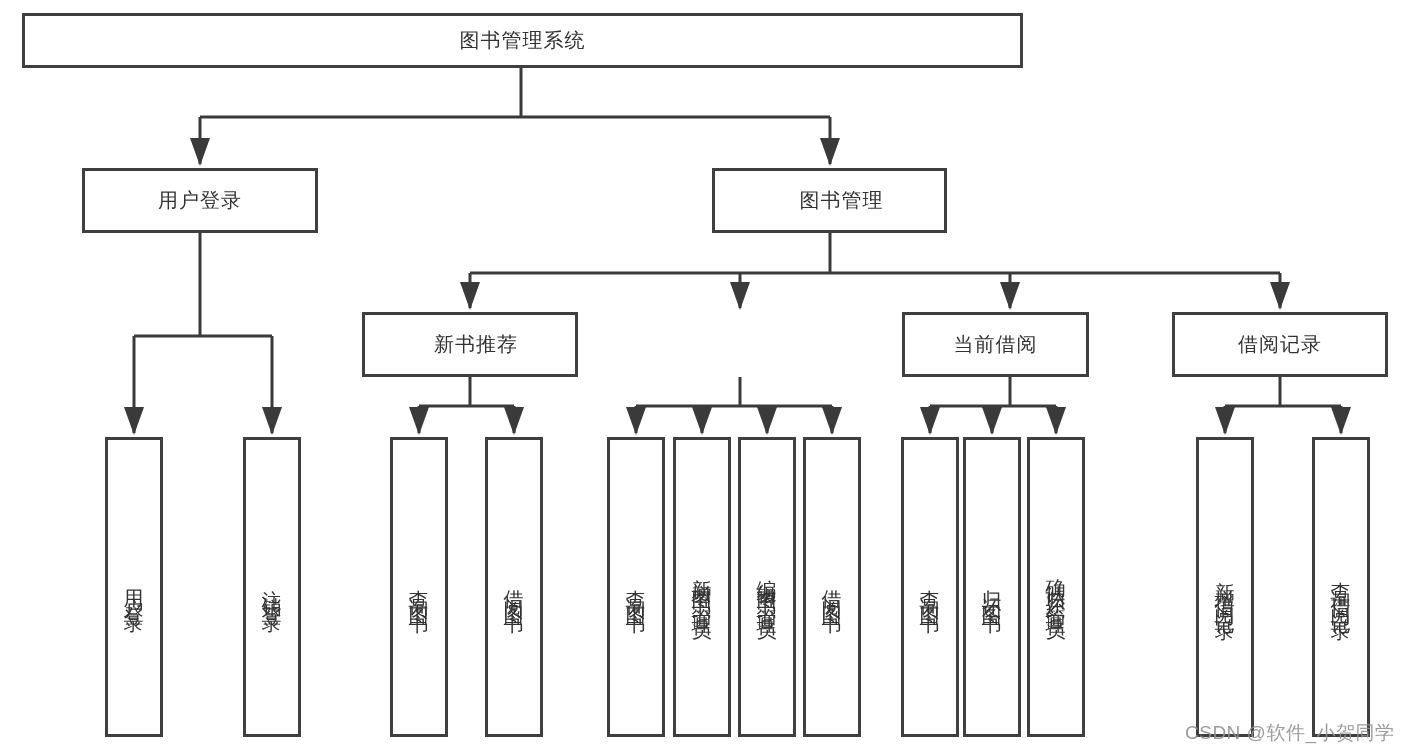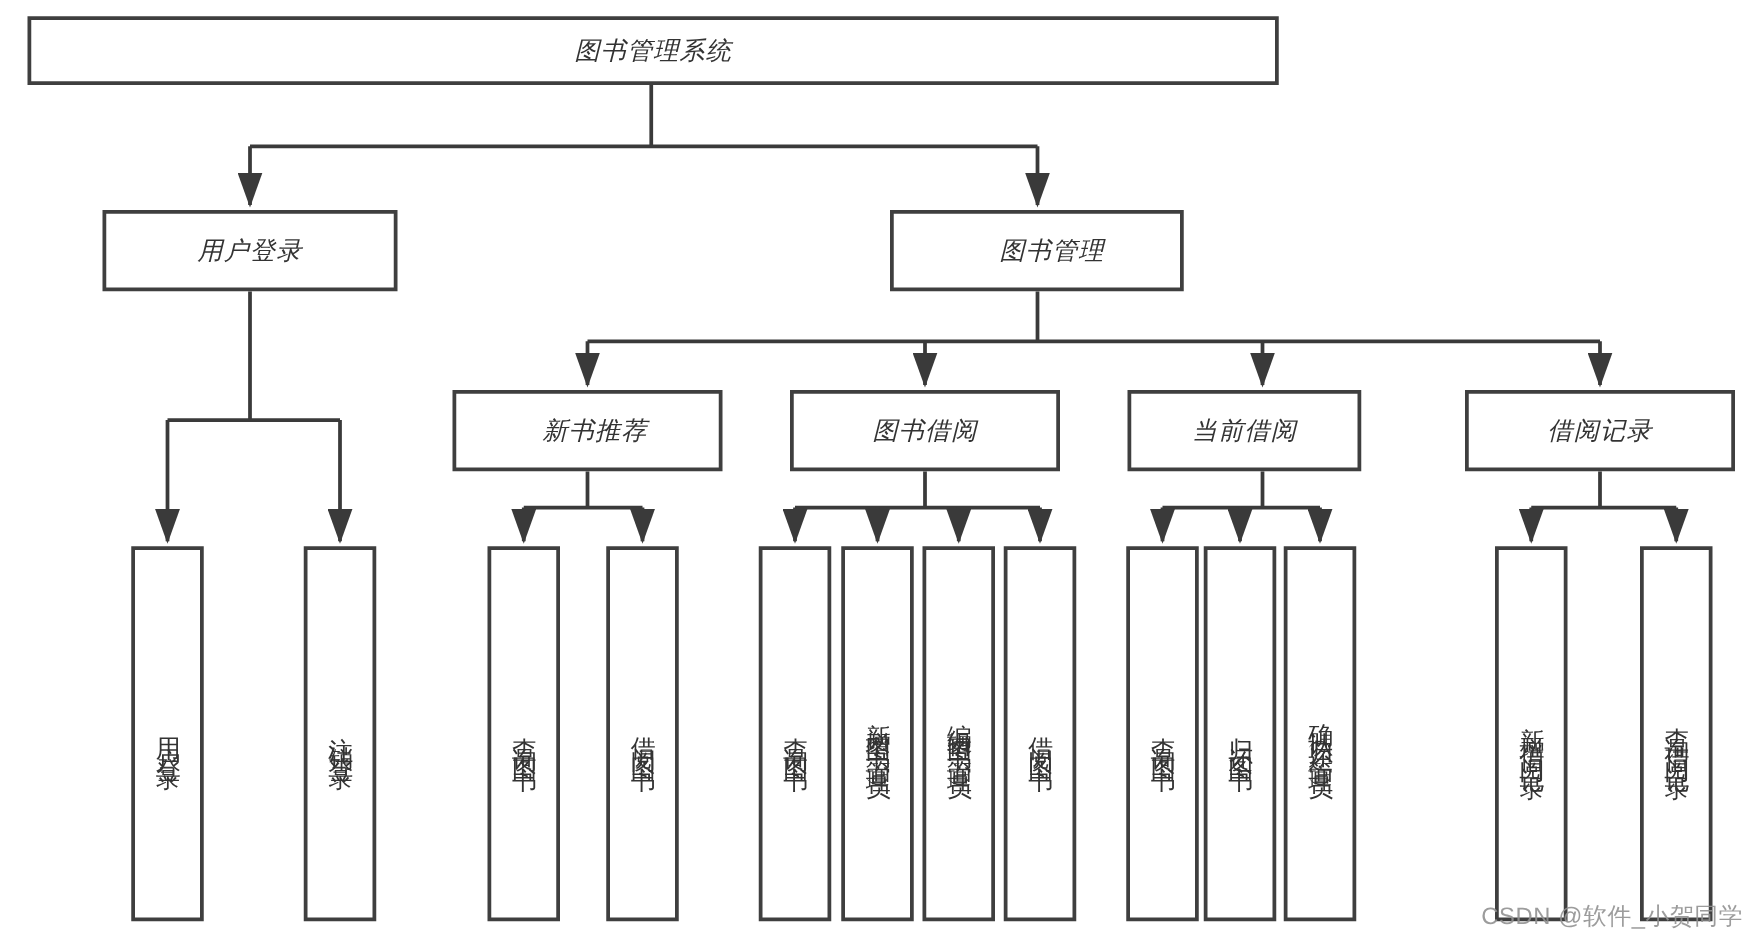--- a/index.html
+++ b/index.html
@@ -17,21 +17,21 @@
     border:3px solid #3f3f3f;
     background:#ffffff;
     display:flex;
     align-items:center;
     justify-content:center;
     color:#333333;
     font-size:20px;
     letter-spacing:1px;
     z-index:2;
   }
-  .hbox{white-space:nowrap;font-style:italic;}
+  .hbox{white-space:nowrap;}
   .vbox{
     writing-mode:vertical-rl;
     text-orientation:mixed;
     letter-spacing:8px;
     line-height:1;
     padding-top:6px;
     width:58px;height:300px;
     top:437px;
   }
   .vbox.long{letter-spacing:6px;}
@@ -119,21 +119,20 @@
     <line x1="1225" y1="406" x2="1225" y2="433" marker-end="url(#ah)"></line>
     <line x1="1341" y1="406" x2="1341" y2="433" marker-end="url(#ah)"></line>
   </svg>
 
   <div id="n-root" class="box hbox">图书管理系统</div>
 
   <div id="n-userlogin" class="box hbox">用户登录</div>
   <div id="n-bookmgmt" class="box hbox">图书管理</div>
 
   <div id="n-newrec" class="box hbox">新书推荐</div>
-  <div id="n-borrow" class="box hbox">图书借阅</div>
   <div id="n-current" class="box hbox">当前借阅</div>
   <div id="n-records" class="box hbox">借阅记录</div>
 
   <div id="l-login" class="box vbox">用户登录</div>
   <div id="l-logout" class="box vbox">注销登录</div>
 
   <div id="l-query1" class="box vbox">查询图书</div>
   <div id="l-borrow1" class="box vbox">借阅图书</div>
 
   <div id="l-query2" class="box vbox">查询图书</div>

